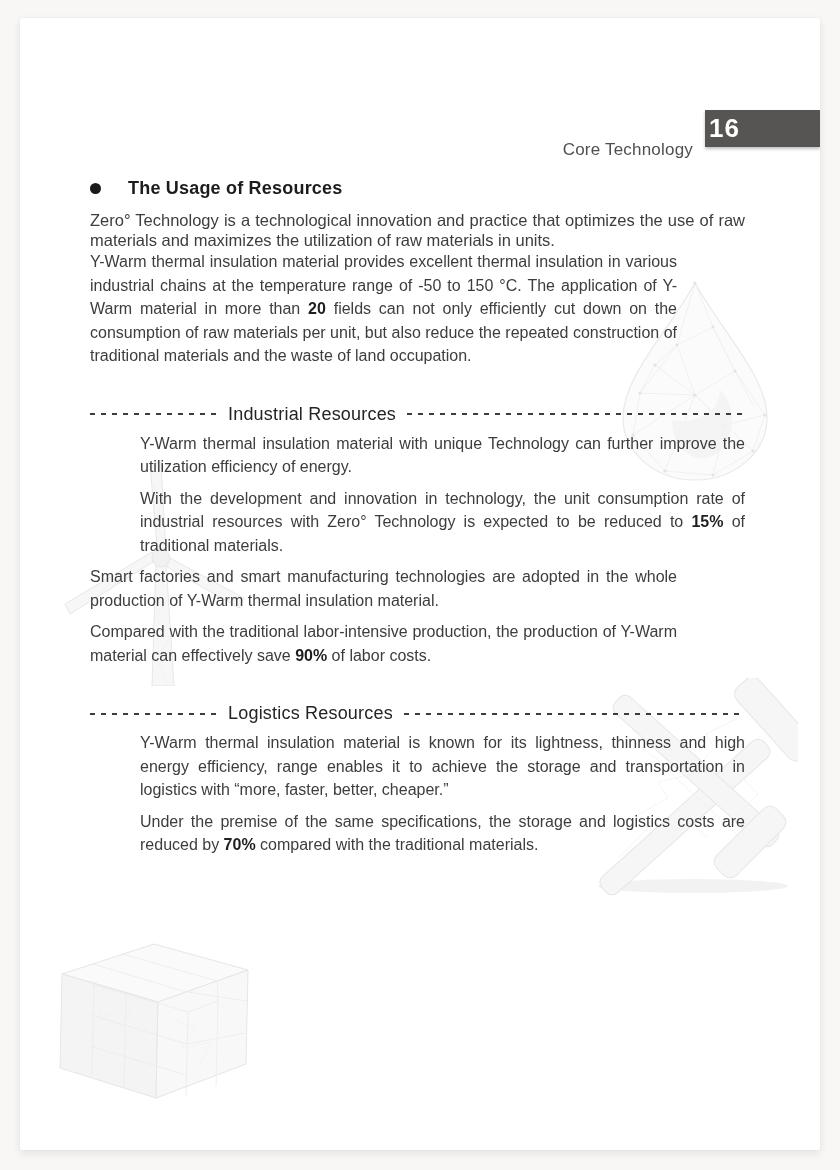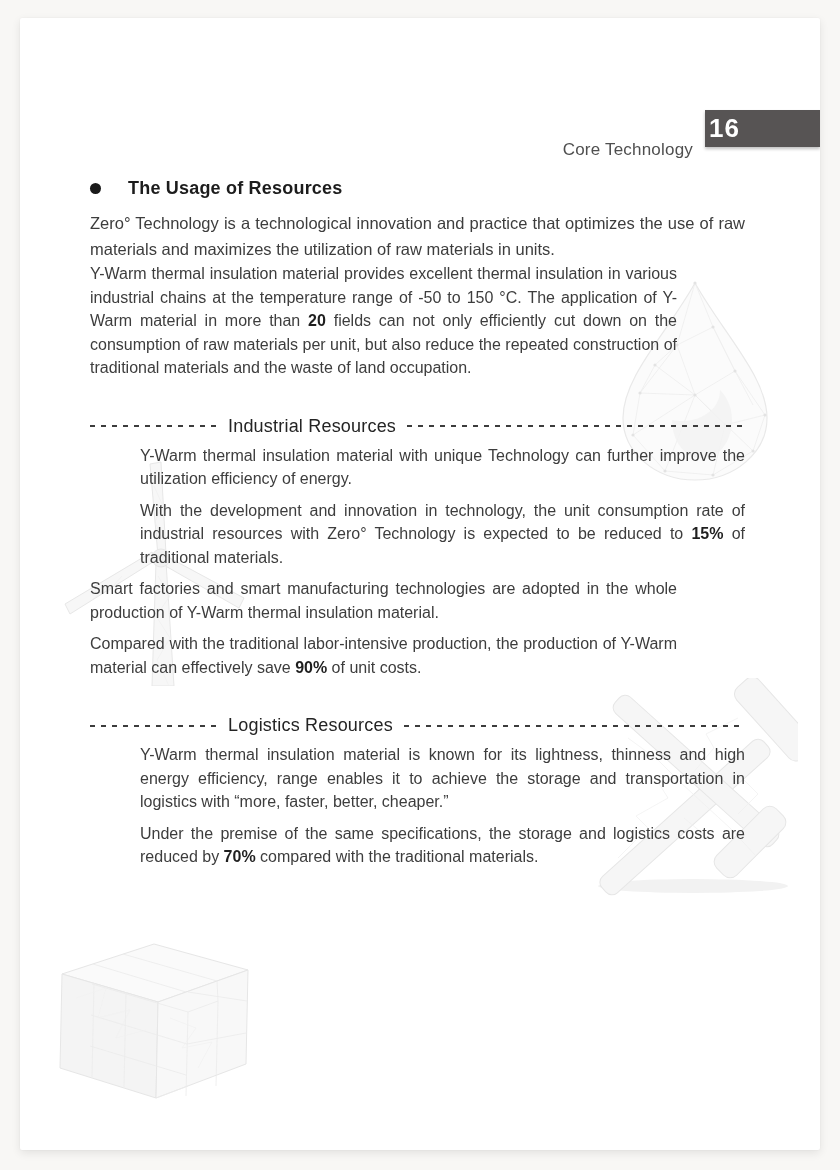--- a/index.html
+++ b/index.html
@@ -64,21 +64,21 @@
     flex: 0 0 auto;
   }
   .page-title {
     font-size: 18px;
     font-weight: bold;
     color: #1c1c1c;
     letter-spacing: 0.2px;
   }
   .intro {
     font-size: 16.5px;
-    line-height: 26px;
+    line-height: 20px;
     color: #3d3d3d;
     text-align: justify;
     position: relative; z-index: 1;
   }
   
   .section-heading {
     display: flex;
     align-items: center;
     margin-top: 36px;
     margin-bottom: 7px;
@@ -216,21 +216,21 @@
 
     <div class="section-heading">
       <span class="dashes left-long"></span>
       <span class="heading-label">Industrial Resources</span>
       <span class="dashes right"></span>
     </div>
     <p class="body-p indented">Y-Warm thermal insulation material with unique Technology can further improve the utilization efficiency of energy.</p>
     <p class="body-p indented"><span>With the development and innovation in technology, the unit consumption rate of industrial resources with Zero° Technology is expected to be reduced to </span><b>15%</b><span> of traditional materials.</span></p>
 
     <p class="body-p narrow">Smart factories and smart manufacturing technologies are adopted in the whole production of Y-Warm thermal insulation material.</p>
-    <p class="body-p narrow"><span>Compared with the traditional labor-intensive production, the production of Y-Warm material can effectively save </span><b>90%</b><span> of unit costs.</span></p>
+    <p class="body-p narrow"><span>Compared with the traditional labor-intensive production, the production of Y-Warm material can effectively save </span><b>90%</b><span> of labor costs.</span></p>
 
     <div class="section-heading">
       <span class="dashes left-long"></span>
       <span class="heading-label">Logistics Resources</span>
       <span class="dashes right"></span>
     </div>
     <p class="body-p indented">Y-Warm thermal insulation material is known for its lightness, thinness and high energy efficiency, range enables it to achieve the storage and transportation in logistics with “more, faster, better, cheaper.”</p>
     <p class="body-p indented"><span>Under the premise of the same specifications, the storage and logistics costs are reduced by </span><b>70%</b><span> compared with the traditional materials.</span></p>
 
   </div>

